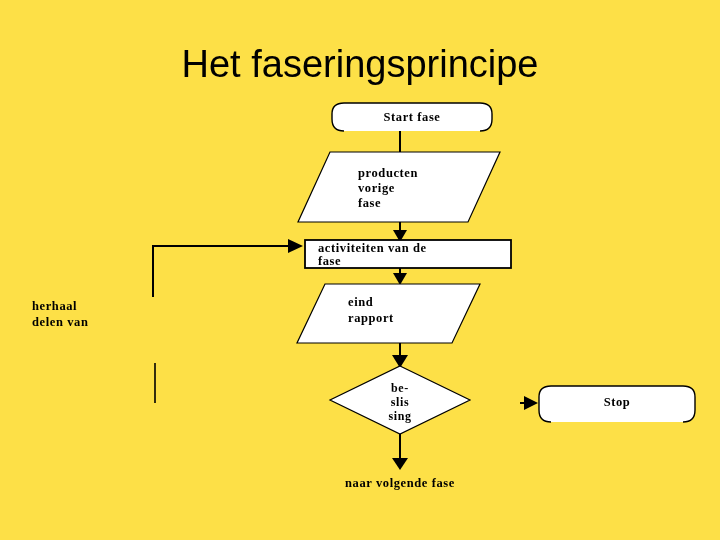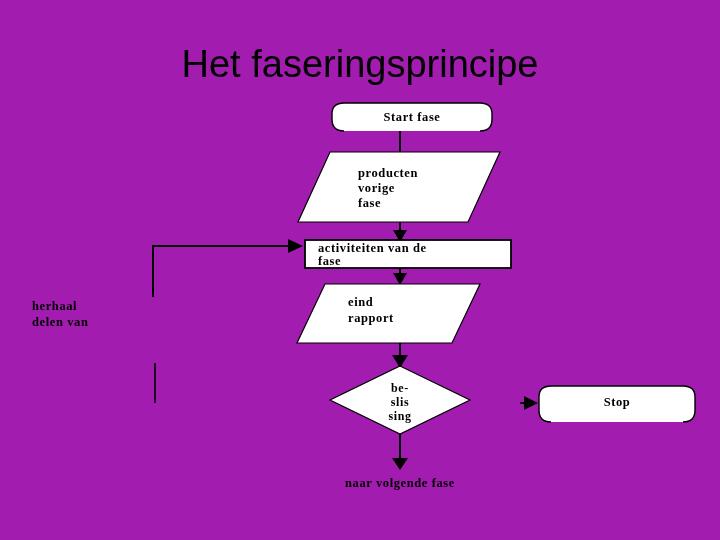--- a/index.html
+++ b/index.html
@@ -12,21 +12,21 @@
     height: 540px;
     position: relative;
     overflow: hidden;
     font-family: "Liberation Sans", sans-serif;
   }
   #slide {
     position: absolute;
     left: 0; top: 0;
     width: 720px;
     height: 540px;
-    background: #a21caf;
+    background: #fde047;
   }
   #page-title {
     position: absolute;
     left: 0;
     top: 42px;
     width: 720px;
     text-align: center;
     font-family: "Liberation Sans", sans-serif;
     font-size: 38px;
     font-weight: normal;

